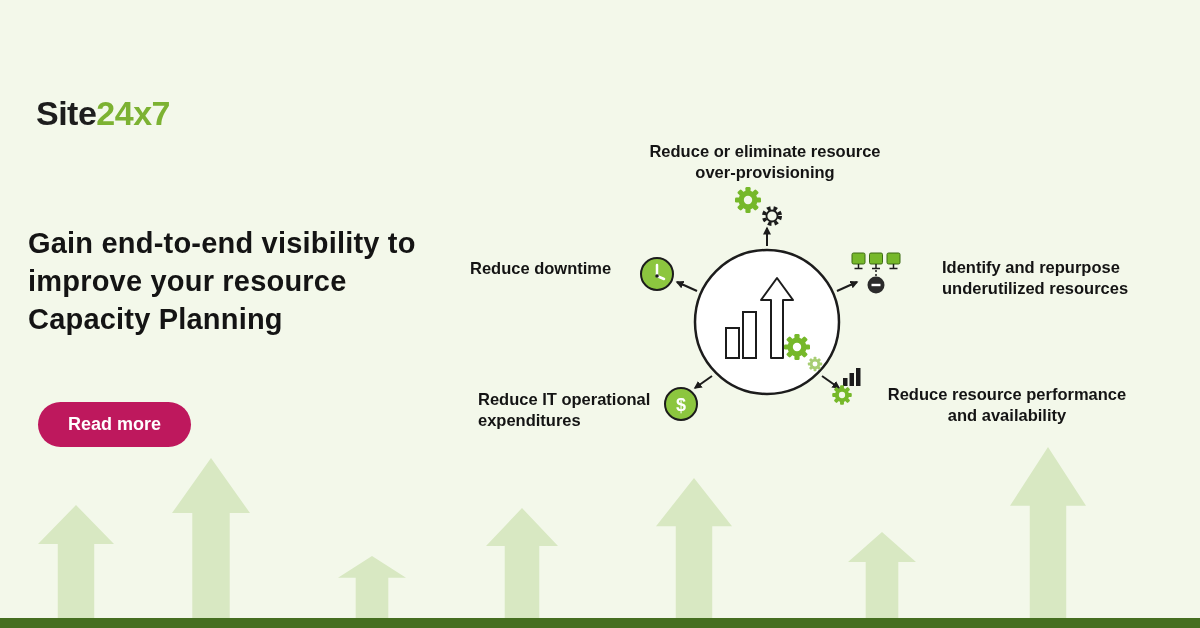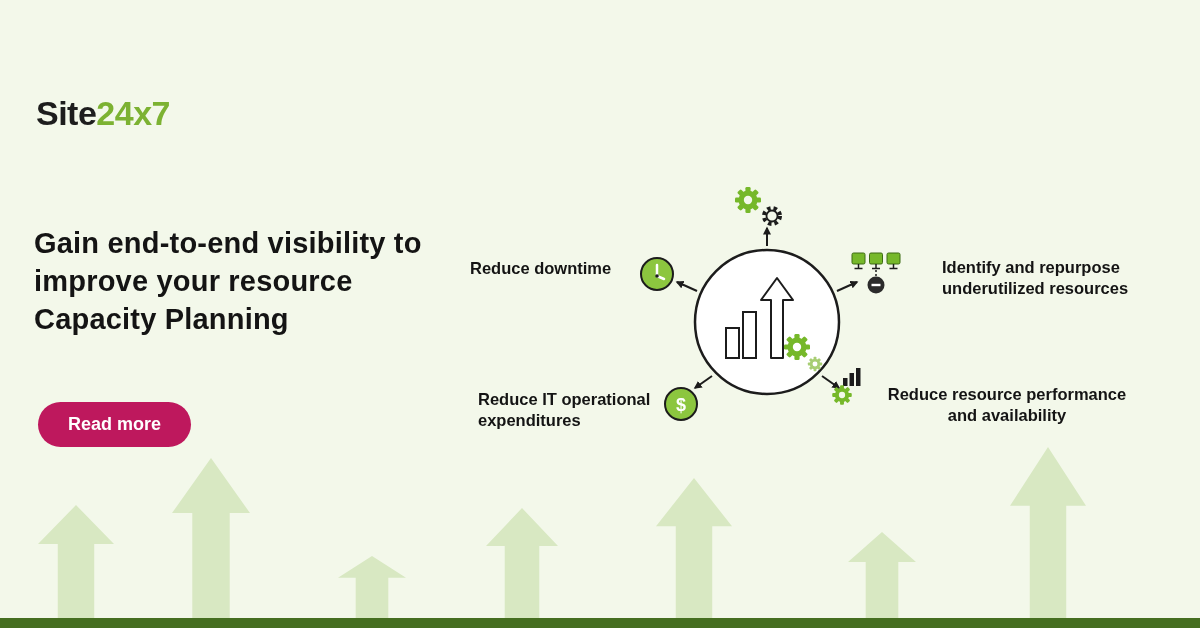--- a/index.html
+++ b/index.html
@@ -11,21 +11,21 @@
     overflow:hidden;
   }
   .canvas { position:absolute; inset:0; width:1200px; height:592px; }
 
   
   .logo { position:absolute; left:36px; top:94px; font-size:34px; font-weight:bold; letter-spacing:-0.5px; }
   .logo .site { color:#1d1d1d; }
   .logo .suffix { color:#7cb232; }
 
   
-  .headline { position:absolute; left:34px; top:224px; font-size:29px; font-weight:bold; color:#141414; line-height:38px; letter-spacing:0.2px; }
+  .headline { position:absolute; left:28px; top:224px; font-size:29px; font-weight:bold; color:#141414; line-height:38px; letter-spacing:0.2px; }
 
   
   .cta {
     position:absolute; left:38px; top:402px;
     background:#be185d; color:#ffffff;
     border:none; border-radius:26px;
     font-family:"Liberation Sans", sans-serif;
     font-size:18px; font-weight:bold;
     padding:12px 30px; cursor:pointer;
   }
@@ -59,20 +59,24 @@
   </div>
 
   <div class="headline">
     <div>Gain end-to-end visibility to</div>
     <div>improve your resource</div>
     <div>Capacity Planning</div>
   </div>
 
   <button class="cta">Read more</button>
 
+  <div class="dlabel label-top">
+    <span>Reduce or eliminate resource</span>
+    <span>over-provisioning</span>
+  </div>
   <div class="dlabel label-left">
     <span>Reduce downtime</span>
   </div>
   <div class="dlabel label-right">
     <span>Identify and repurpose</span>
     <span>underutilized resources</span>
   </div>
   <div class="dlabel label-bottom-left">
     <span>Reduce IT operational</span>
     <span>expenditures</span>

